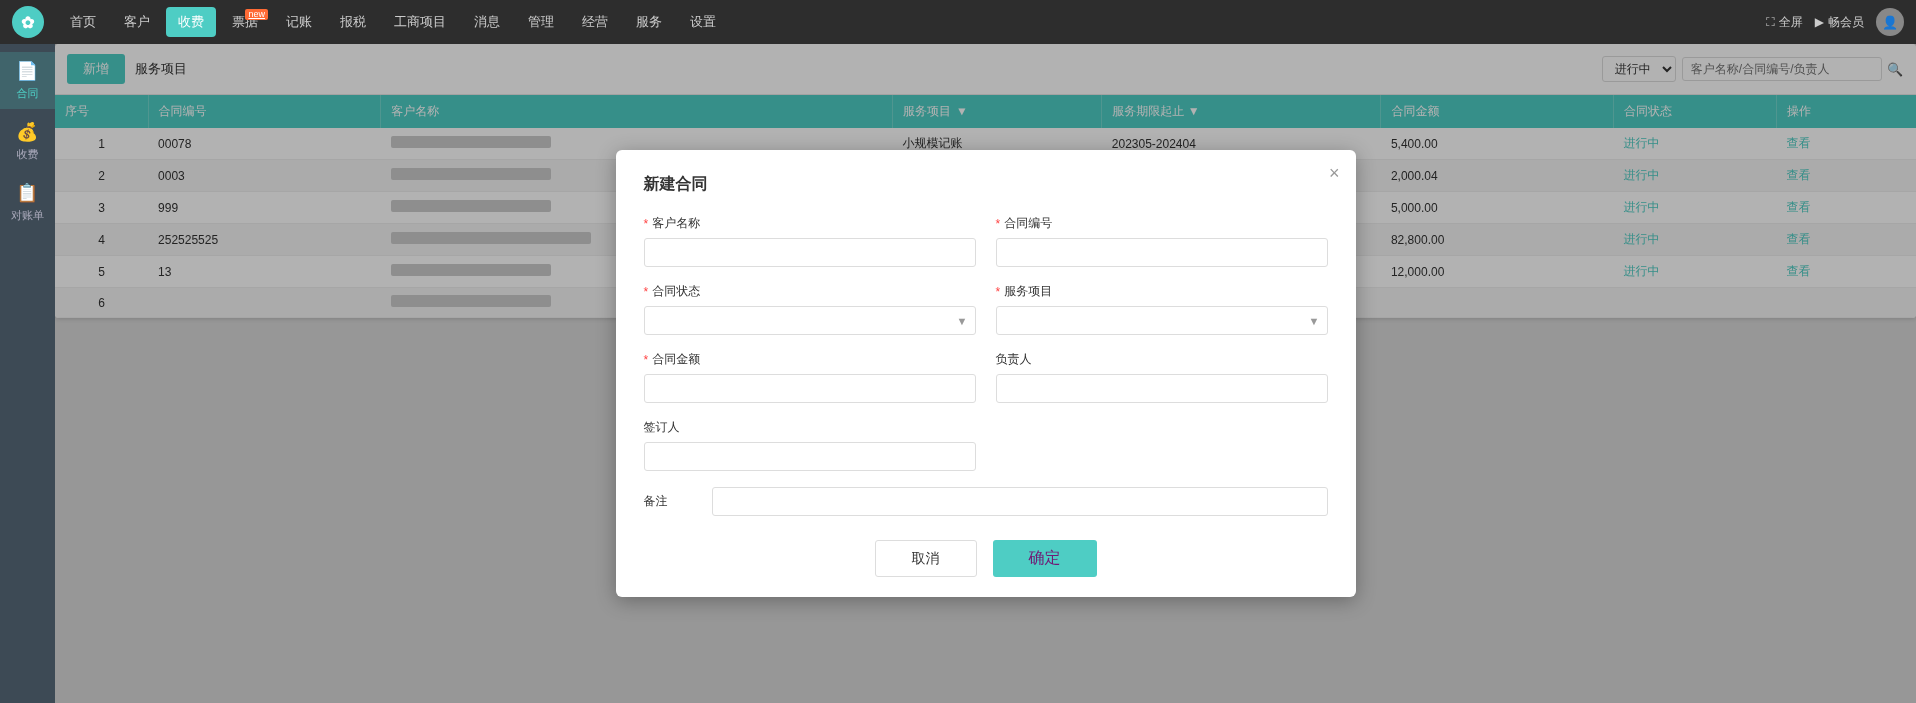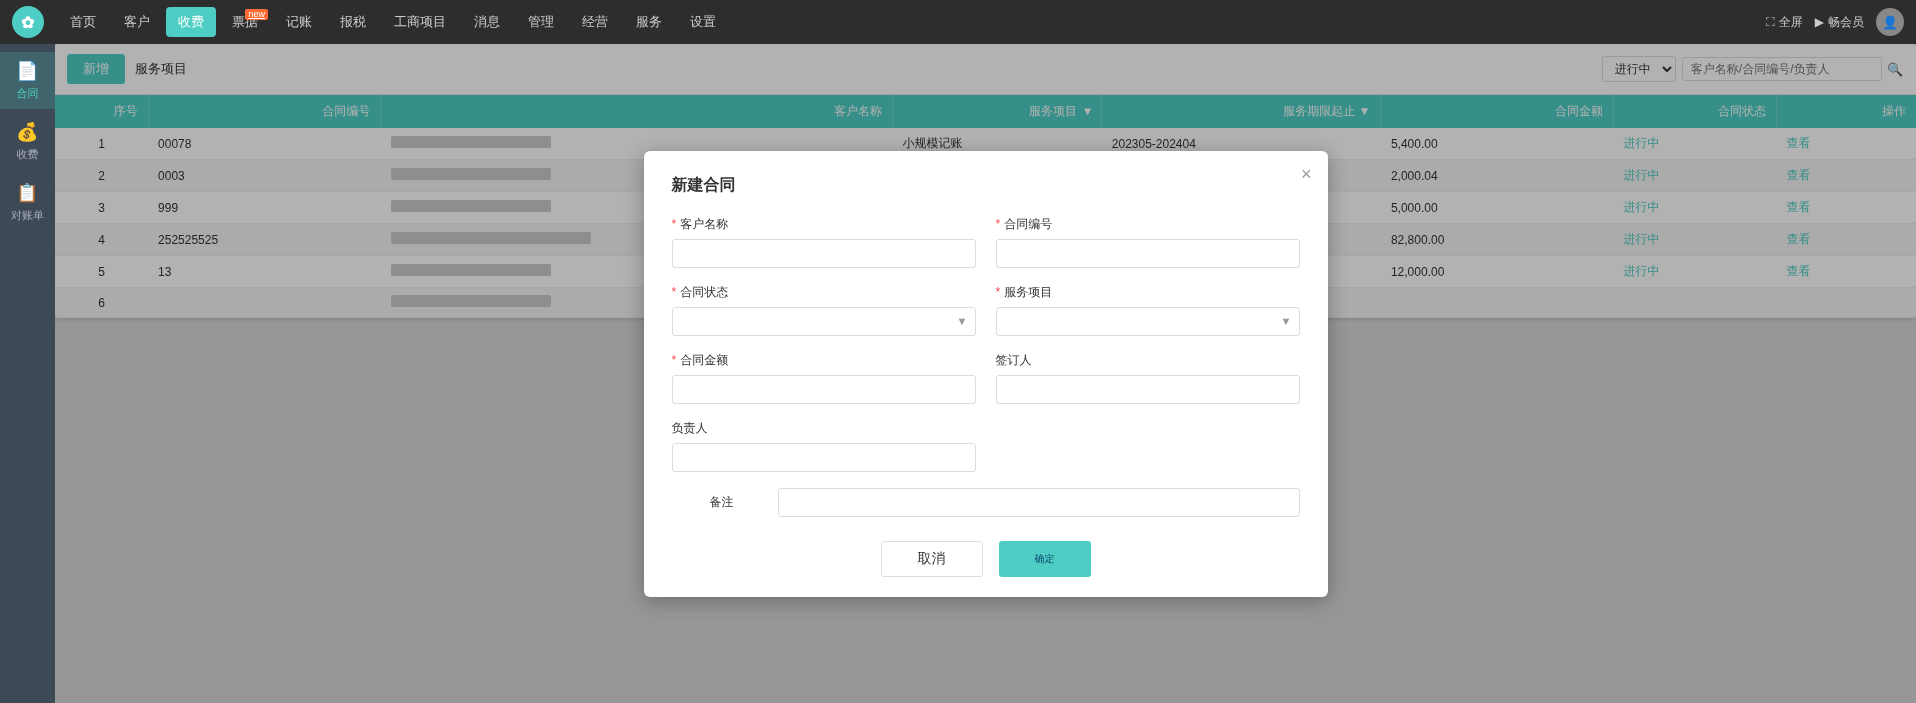--- a/index.html
+++ b/index.html
@@ -91,21 +91,21 @@
       border: 1px solid #ddd; border-radius: 3px; padding: 4px 8px;
       font-size: 12px; width: 200px;
     }
     .search-icon-btn { color: #999; cursor: pointer; }
 
     
     .contract-table { width: 100%; border-collapse: collapse; }
     .contract-table thead tr { background: #4ecdc4; }
     .contract-table thead th {
       color: white; padding: 8px 10px; font-size: 12px;
-      font-weight: normal; text-align: right; border-right: 1px solid rgba(255,255,255,0.2);
+      font-weight: normal; text-align: left; border-right: 1px solid rgba(255,255,255,0.2);
     }
     .contract-table thead th:last-child { border-right: none; }
     .contract-table tbody tr:nth-child(even) { background: #f5f5f5; }
     .contract-table tbody tr:nth-child(odd) { background: white; }
     .contract-table tbody td {
       padding: 7px 10px; font-size: 12px; color: #333;
       border-bottom: 1px solid #eee;
     }
     .blurred { 
       background: #ccc; border-radius: 2px; 
@@ -120,21 +120,21 @@
     }
 
     
     .modal-overlay {
       position: absolute; top: 0; left: 0; right: 0; bottom: 0;
       background: rgba(0,0,0,0.3); z-index: 100;
       display: flex; align-items: center; justify-content: center;
     }
     .modal {
       background: white; border-radius: 6px;
-      width: 684px; padding: 24px 28px 20px;
+      width: 740px; padding: 24px 28px 20px;
       box-shadow: 0 4px 20px rgba(0,0,0,0.3);
       position: relative;
     }
     .modal-title {
       font-size: 16px; color: #333; font-weight: bold;
       margin-bottom: 20px;
     }
     .modal-close {
       position: absolute; top: 14px; right: 16px;
       color: #999; cursor: pointer; font-size: 18px; line-height: 1;
@@ -182,22 +182,22 @@
 
     .modal-footer {
       display: flex; justify-content: center; gap: 16px;
       margin-top: 24px;
     }
     .btn-cancel {
       border: 1px solid #ddd; background: white; color: #333;
       padding: 8px 36px; border-radius: 3px; cursor: pointer; font-size: 14px;
     }
     .btn-confirm {
-      border: none; background: #4ecdc4; color: #0c4a6e;
-      padding: 8px 36px; border-radius: 3px; cursor: pointer; font-size: 10px; text-align: right;
+      border: none; background: #4ecdc4; color: #701a75;
+      padding: 8px 36px; border-radius: 3px; cursor: pointer; font-size: 16px; text-align: right;
     }
 
     .col-seq { width: 40px; text-align: center; }
     .col-code { width: 100px; }
     .col-customer { width: 200px; }
     .col-service { width: 90px; font-family: Liberation Mono, monospace; }
     .col-period { width: 120px; }
     .col-amount { width: 100px; text-align: left; }
     .col-status { width: 70px; }
     .col-action { width: 60px; }
@@ -399,37 +399,37 @@
           <div class="form-row">
             <label class="form-label">
               <span class="required">*</span>
               <span>合同金额</span>
             </label>
             <input class="form-input" type="text" style="">
           </div>
 
           <div class="form-row">
             <label class="form-label">
+              <span>负责人</span>
+            </label>
+            <input class="form-input" type="text" style="">
+          </div>
+
+          <div class="form-row">
+            <label class="form-label">
               <span>签订人</span>
             </label>
             <input class="form-input" type="text" style="">
           </div>
 
-          <div class="form-row">
-            <label class="form-label">
-              <span>负责人</span>
-            </label>
-            <input class="form-input" type="text" style="">
-          </div>
-
 
         </div>
 
         <div style="margin-top: 16px;">
-          <div style="display:flex; align-items:center; gap:8px;margin-left:38px;">
+          <div style="display:flex; align-items:center; gap:8px;">
             <label class="form-label" style="min-width:60px;">备注</label>
             <input class="form-input" type="text" style="flex: 1 1 0%;">
           </div>
         </div>
 
         <div class="modal-footer">
           <button class="btn-cancel">取消</button>
           <button class="btn-confirm">确定</button>
         </div>
       </div>

